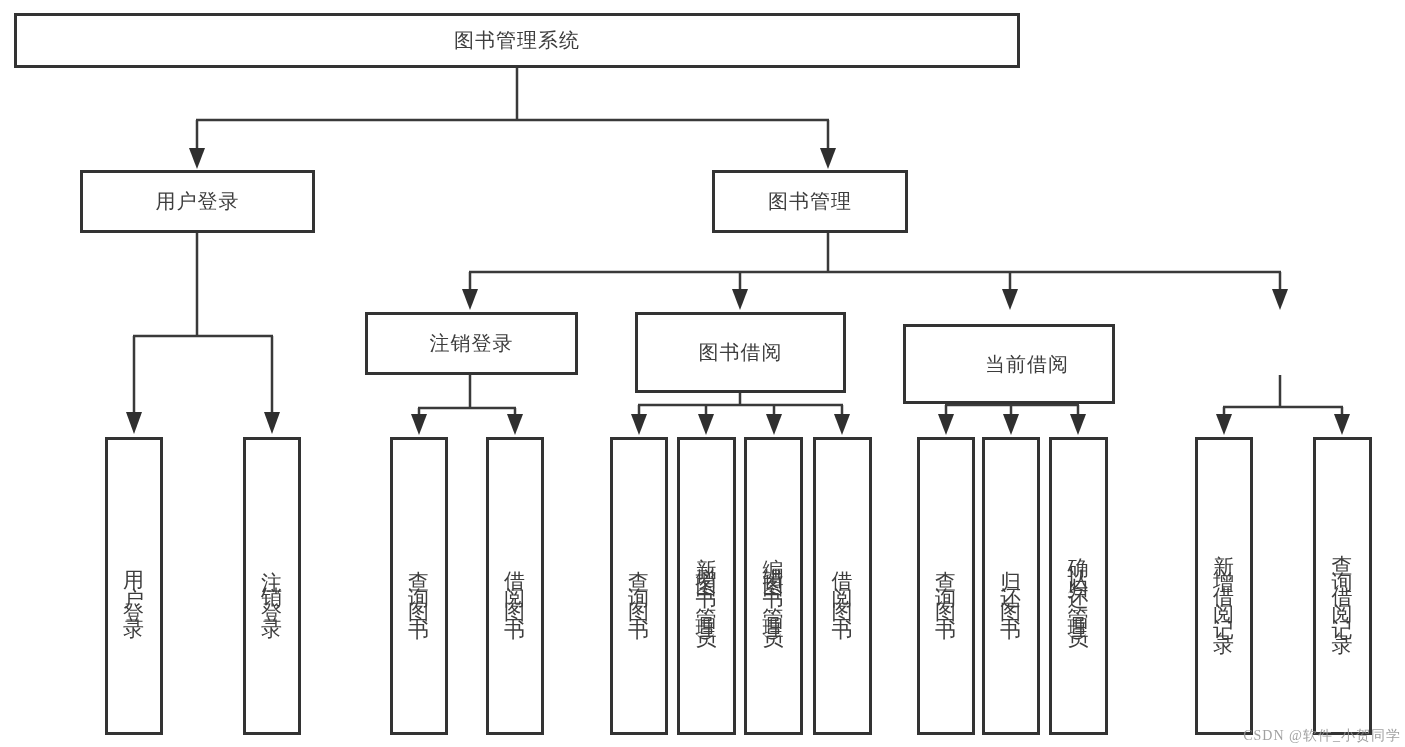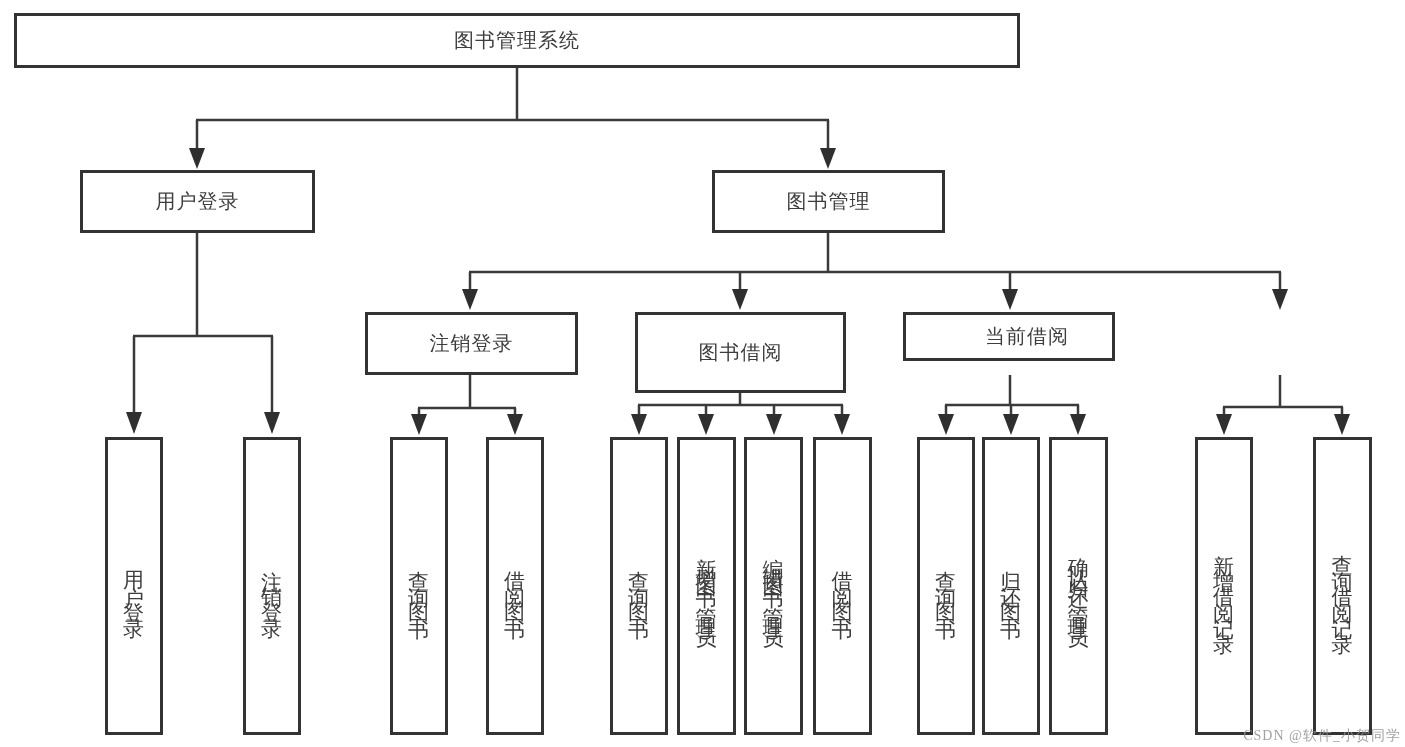--- a/index.html
+++ b/index.html
@@ -117,31 +117,31 @@
     </g>
   </svg>
 
   <div class="box h" style="left:14px;top:13px;width:1006px;height:55px;">
     <span>图书管理系统</span>
   </div>
 
   <div class="box h" style="left:80px;top:170px;width:235px;height:63px;">
     <span>用户登录</span>
   </div>
-  <div class="box h" style="left:712px;top:170px;width:233px;height:63px;">
+  <div class="box h" style="left:712px;top:170px;width:196px;height:63px;">
     <span>图书管理</span>
   </div>
 
   <div class="box h" style="left:365px;top:312px;width:213px;height:63px;">
     <span>注销登录</span>
   </div>
   <div class="box h" style="left:635px;top:312px;width:211px;height:81px;">
     <span>图书借阅</span>
   </div>
-  <div class="box h" style="left:903px;top:312px;width:212px;height:49px;padding-left:36px;">
+  <div class="box h" style="left:903px;top:324px;width:212px;height:80px;padding-left:36px;">
     <span>当前借阅</span>
   </div>
 
   <div class="box v" style="left:105px;top:437px;width:58px;height:298px;">
     <span>用户登录</span>
   </div>
   <div class="box v" style="left:243px;top:437px;width:58px;height:298px;">
     <span>注销登录</span>
   </div>
 

